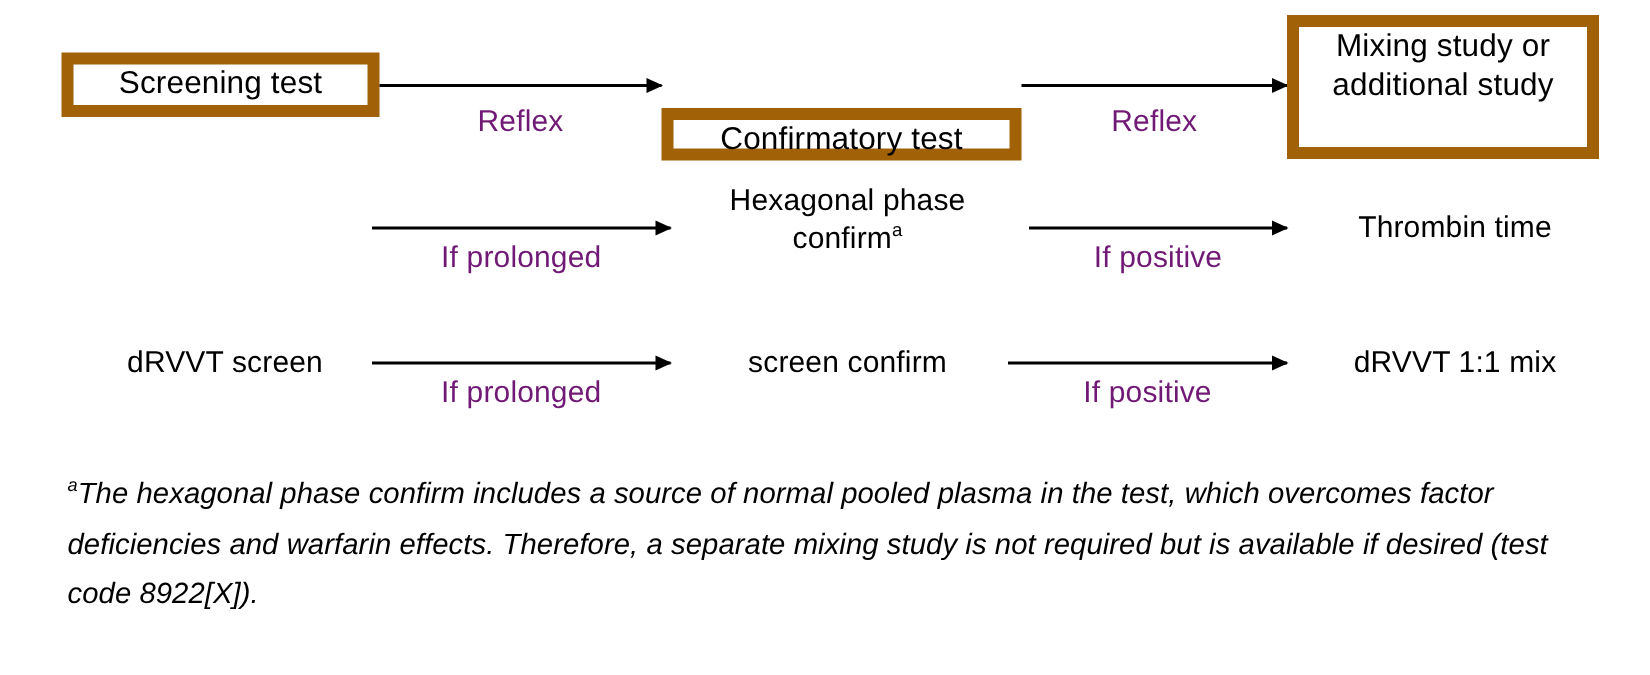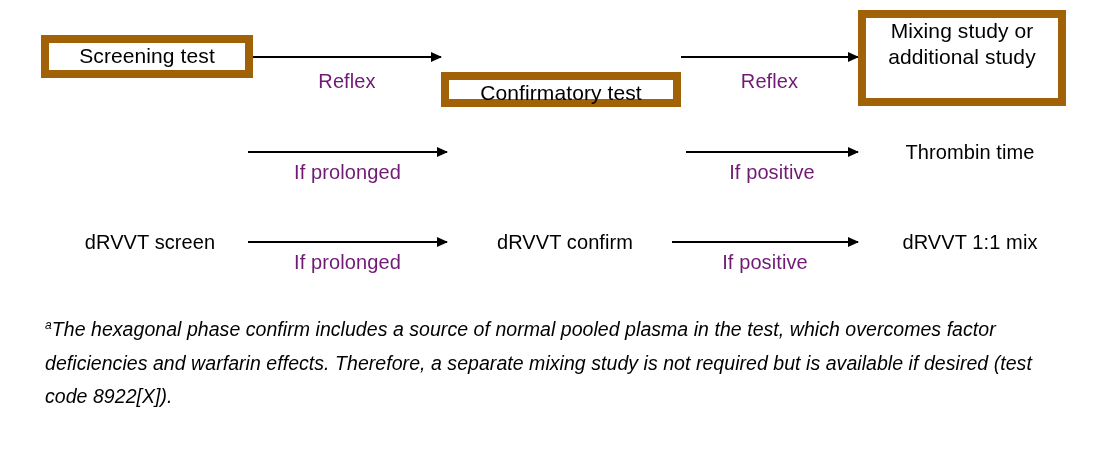--- a/index.html
+++ b/index.html
@@ -143,32 +143,33 @@
   <div class="edge-label" id="lbl-reflex-2">Reflex</div>
 
   <div class="node-box" id="box-mixing">
     <span class="box-text">Mixing study or additional study</span>
   </div>
 
 
   <div class="arrow" id="arrow-r2c1"></div>
   <div class="edge-label" id="lbl-prol-1">If prolonged</div>
 
+  <div class="text-node two-line" id="txt-hexagonal"><span>Hexagonal phase confirm</span><sup>a</sup></div>
 
   <div class="arrow" id="arrow-r2c2"></div>
   <div class="edge-label" id="lbl-pos-1">If positive</div>
 
   <div class="text-node" id="txt-thrombin">Thrombin time</div>
 
   <div class="text-node" id="txt-drvvt-screen">dRVVT screen</div>
 
   <div class="arrow" id="arrow-r3c1"></div>
   <div class="edge-label" id="lbl-prol-2">If prolonged</div>
 
-  <div class="text-node" id="txt-drvvt-conf">dRVVT confirm</div>
+  <div class="text-node" id="txt-drvvt-conf">screen confirm</div>
 
   <div class="arrow" id="arrow-r3c2"></div>
   <div class="edge-label" id="lbl-pos-2">If positive</div>
 
   <div class="text-node" id="txt-drvvt-mix">dRVVT 1:1 mix</div>
 
   <div id="footnote"><span class="fn-marker">a</span><span>The hexagonal phase confirm includes a source of normal pooled plasma in the test, which overcomes factor deficiencies and warfarin effects. Therefore, a separate mixing study is not required but is available if desired (test code 8922[X]).</span></div>
 
 </div>
 

